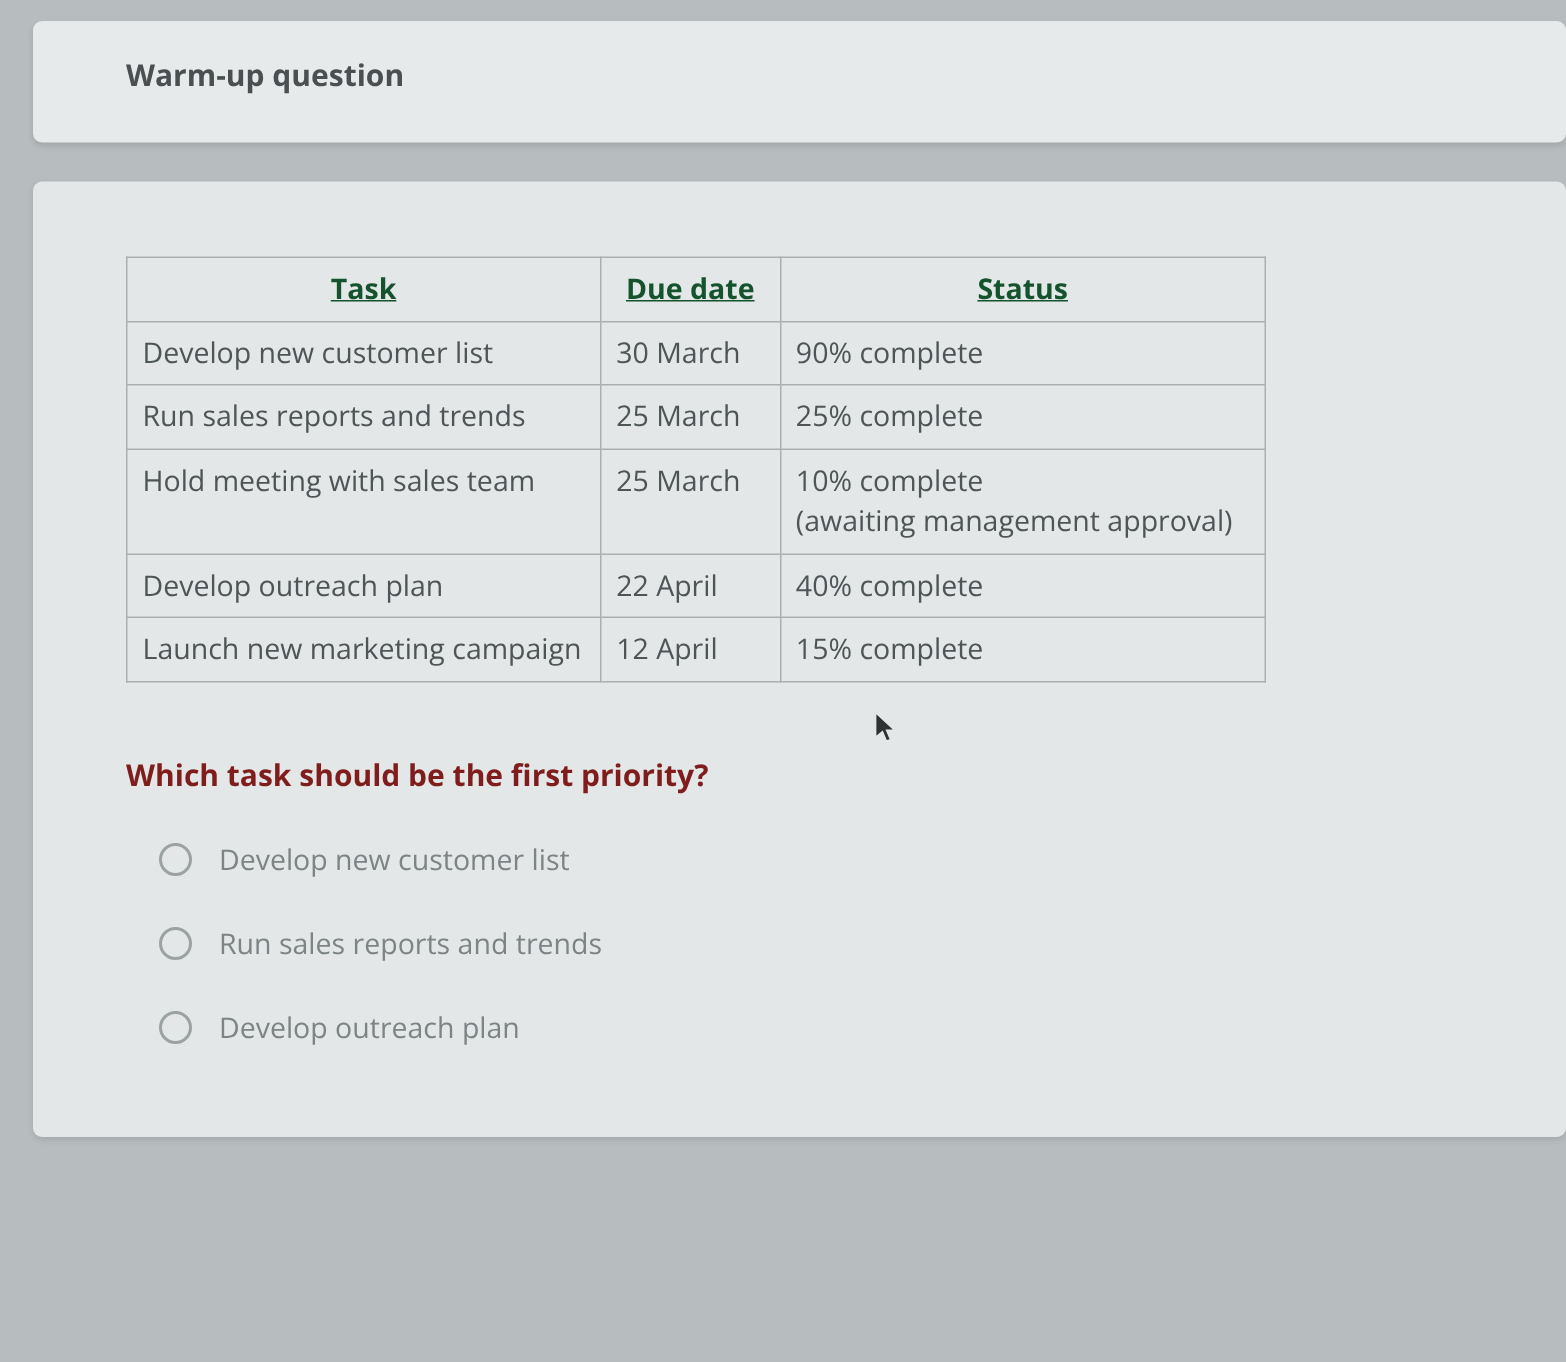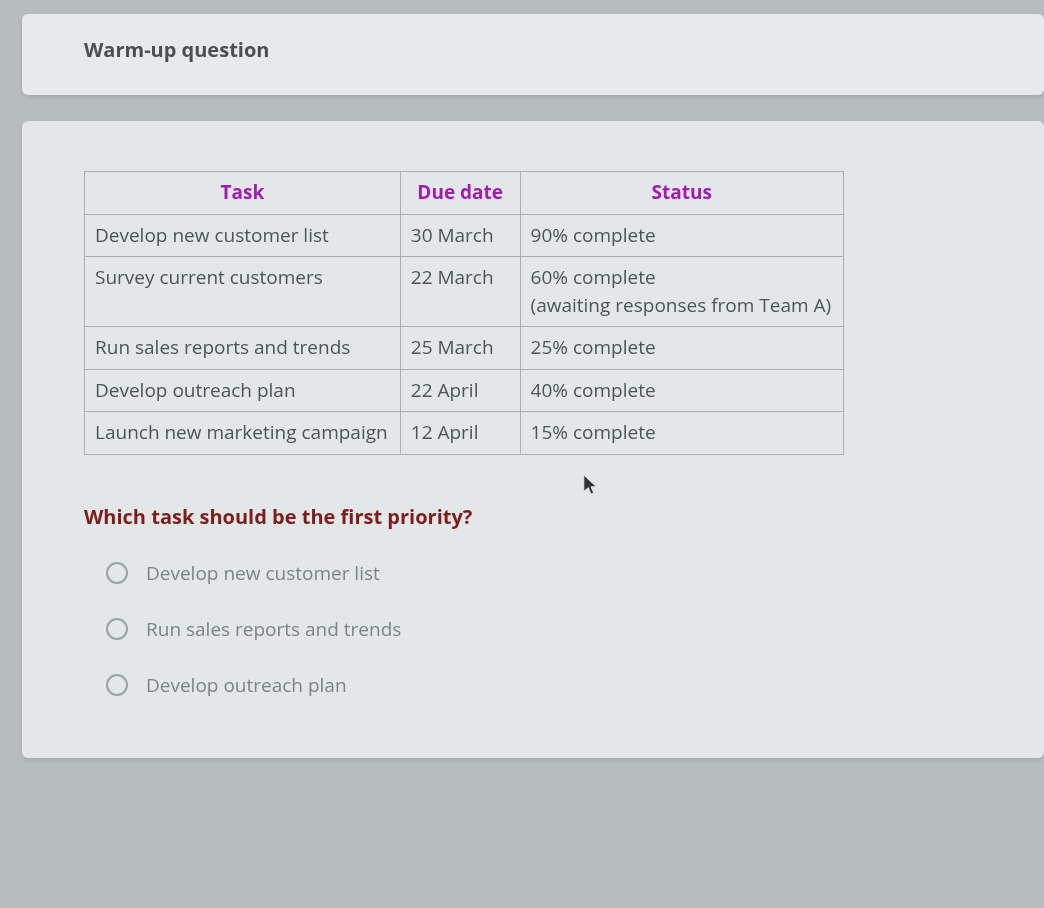--- a/index.html
+++ b/index.html
@@ -47,21 +47,22 @@
   table.task-table th, table.task-table td {
     border: 1px solid #a9b0b2;
     padding: 7px 10px;
     text-align: left;
     vertical-align: top;
     line-height: 1.45;
   }
   table.task-table th {
     font-weight: 700;
     text-align: center;
-    color: #a21caf;
+    color: #14532d;
+    text-decoration: underline;
   }
   table.task-table td.col-task { width: 290px; }
   table.task-table td.col-due  { width: 110px; white-space: nowrap; }
   table.task-table td.col-status { width: 297px; }
   .status-note {
     display: block;
   }
   .question {
     font-weight: 700;
     font-size: 20px;
@@ -118,33 +119,33 @@
         <tbody>
           <tr>
             <td class="col-task">Develop new customer list</td>
             <td class="col-due">30 March</td>
             <td class="col-status">
               <span>90% complete</span>
               
             </td>
           </tr>
           <tr>
-            <td class="col-task">Survey current customers</td>
-            <td class="col-due">22 March</td>
-            <td class="col-status">
-              <span>60% complete</span>
-              <span class="status-note">(awaiting responses from Team A)</span>
-            </td>
-          </tr>
-          <tr>
             <td class="col-task">Run sales reports and trends</td>
             <td class="col-due">25 March</td>
             <td class="col-status">
               <span>25% complete</span>
               
+            </td>
+          </tr>
+          <tr>
+            <td class="col-task">Hold meeting with sales team</td>
+            <td class="col-due">25 March</td>
+            <td class="col-status">
+              <span>10% complete</span>
+              <span class="status-note">(awaiting management approval)</span>
             </td>
           </tr>
           <tr>
             <td class="col-task">Develop outreach plan</td>
             <td class="col-due">22 April</td>
             <td class="col-status">
               <span>40% complete</span>
               
             </td>
           </tr>

